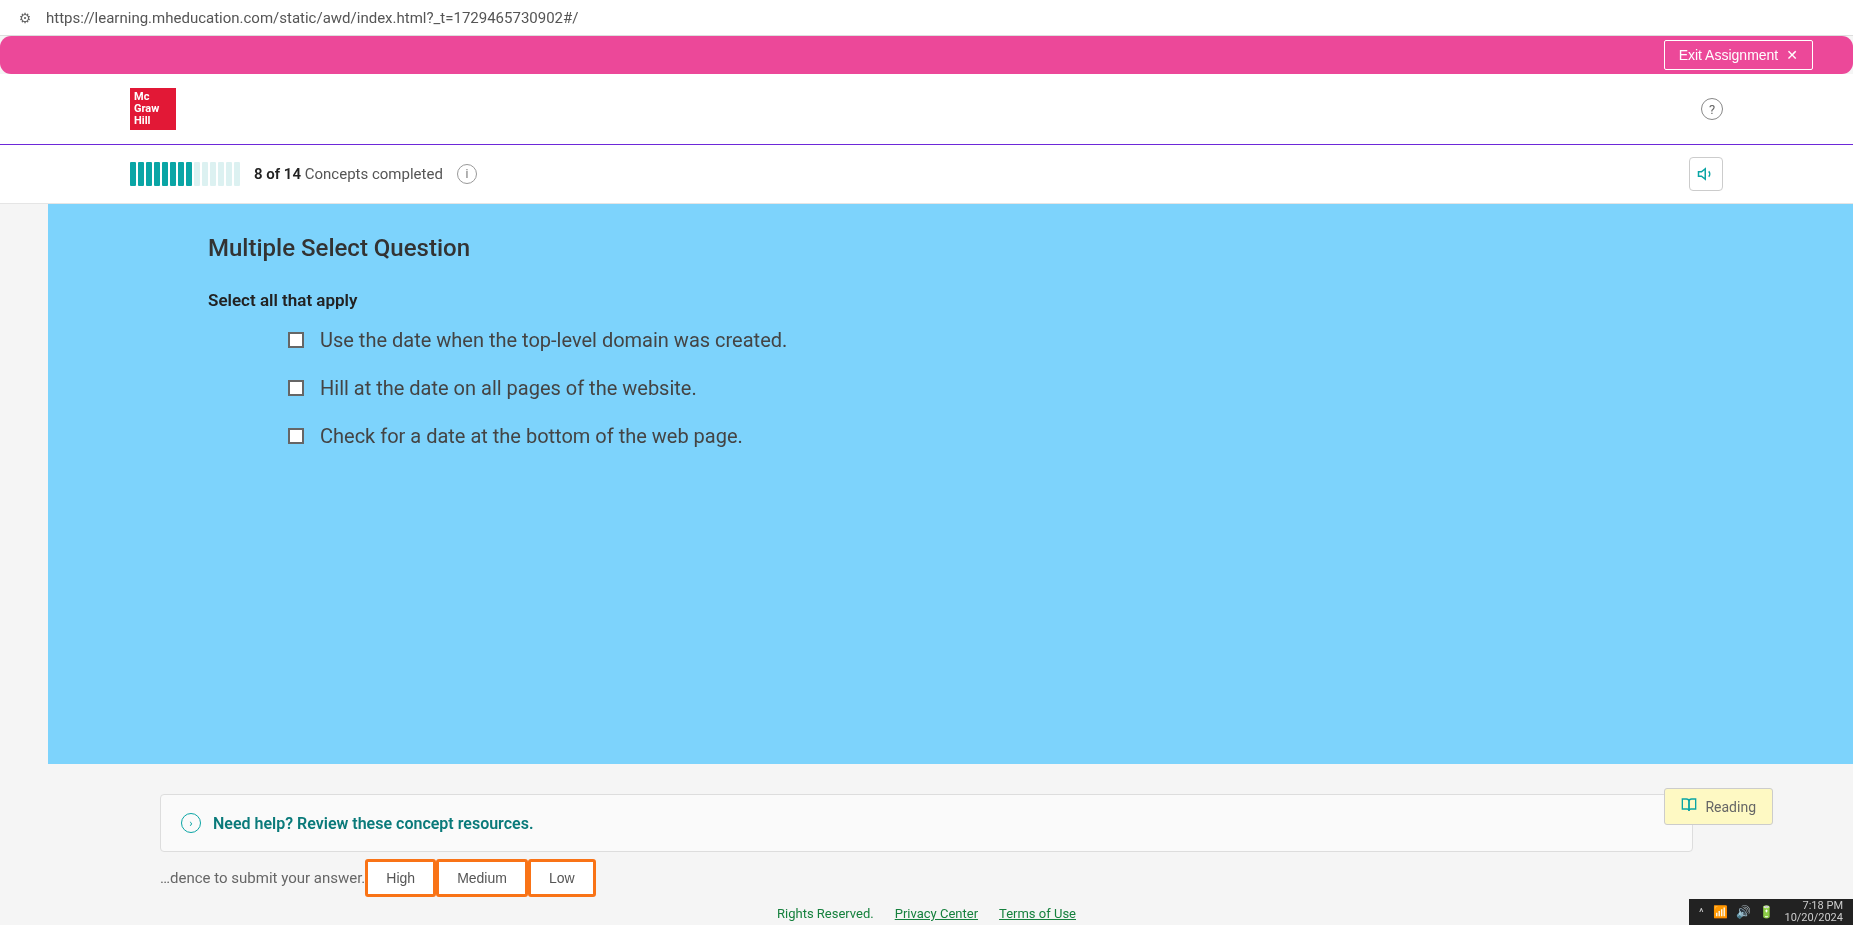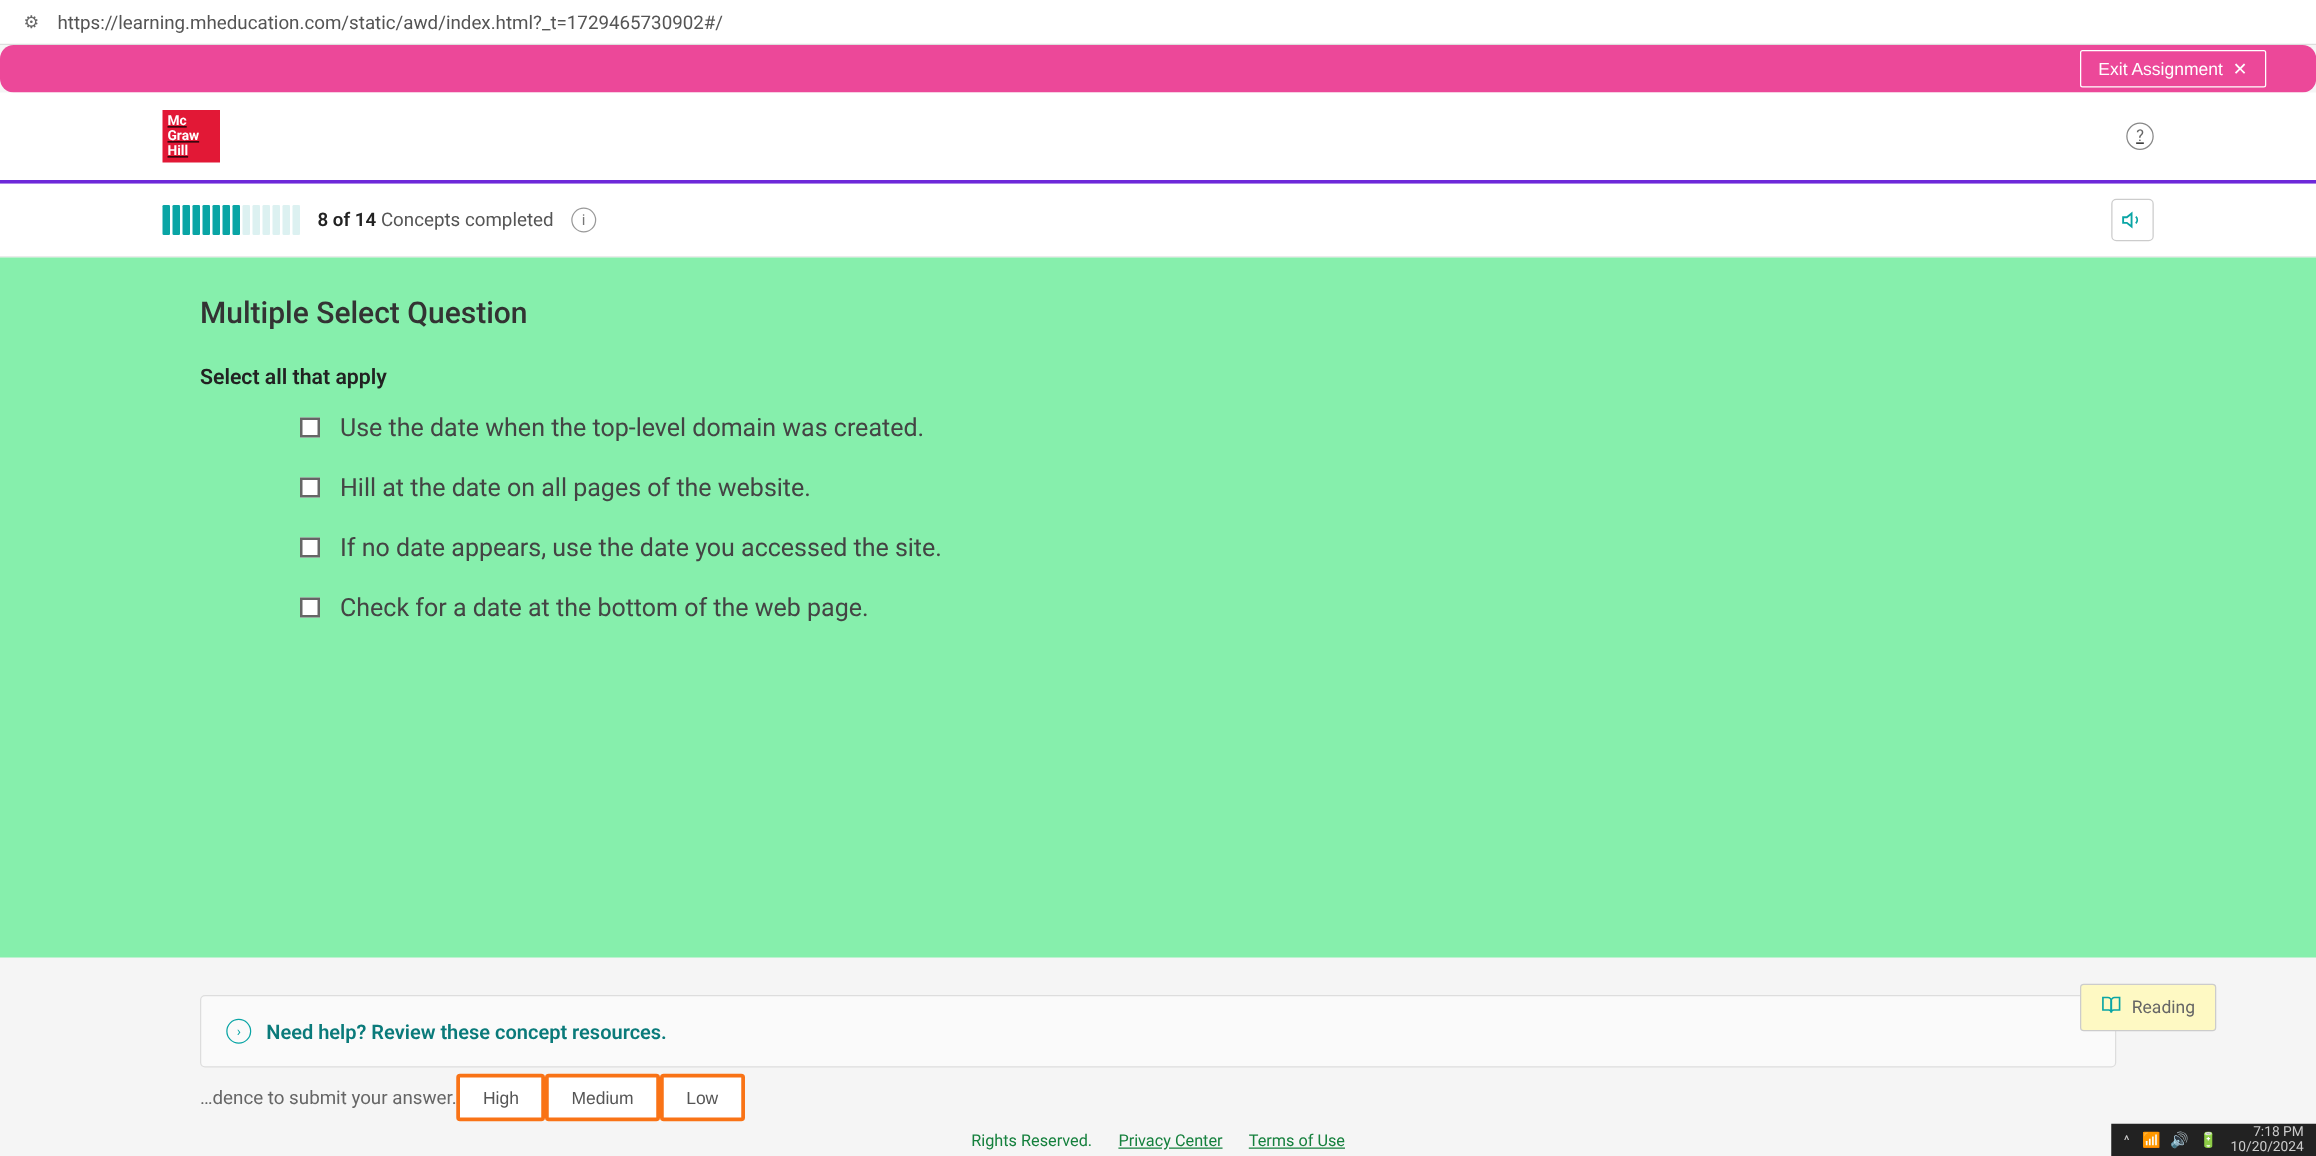--- a/index.html
+++ b/index.html
@@ -6,35 +6,35 @@
 body { font-family: -apple-system, BlinkMacSystemFont, "Segoe UI", Roboto, Arial, sans-serif; background: #f5f5f5; overflow: hidden; width: 1853px; height: 925px; }
 
 .browser-bar { background: #fff; padding: 6px 16px; display: flex; align-items: center; gap: 12px; border-bottom: 1px solid #ddd; height: 36px; }
 .browser-icon { width: 18px; height: 18px; display: flex; align-items: center; justify-content: center; color: #666; font-size: 14px; }
 .url-text { color: #555; font-size: 15px; }
 
 .teal-bar { background: #ec4899; height: 38px; display: flex; align-items: center; justify-content: flex-end; padding: 0 40px; border-radius: 11px; }
 .exit-btn { border: 1px solid #fff; color: #fff; background: transparent; padding: 6px 14px; font-size: 14px; border-radius: 2px; display: flex; align-items: center; gap: 8px; cursor: pointer; }
 .exit-x { font-size: 14px; }
 
-.header-row { background: #fff; padding: 14px 130px; display: flex; align-items: center; justify-content: space-between; border-bottom: 3px solid #6d28d9; text-decoration: underline; }
+.header-row { background: #fff; padding: 14px 130px; display: flex; align-items: center; justify-content: space-between; border-bottom: 1px solid #6d28d9; }
 .logo { width: 46px; height: 42px; background: #e21836; color: #fff; font-size: 11px; font-weight: bold; line-height: 1.1; padding: 4px; display: flex; flex-direction: column; justify-content: center; }
 .help-circle { width: 22px; height: 22px; border: 1px solid #888; border-radius: 50%; display: flex; align-items: center; justify-content: center; color: #666; font-size: 13px; cursor: pointer; }
 
 .progress-row { background: #fff; padding: 12px 130px; display: flex; align-items: center; justify-content: space-between; border-bottom: 1px solid #e5e5e5; }
 .progress-left { display: flex; align-items: center; gap: 14px; }
 .progress-bars { display: flex; gap: 2px; }
 .pbar { width: 6px; height: 24px; background: #0aa5a5; border-radius: 1px; }
 .pbar.incomplete { background: #c5e8e8; opacity: 0.6; }
 .progress-text { color: #555; font-size: 15px; }
 .progress-text b { color: #222; font-weight: 600; }
 .info-circle { width: 20px; height: 20px; border: 1px solid #999; border-radius: 50%; display: flex; align-items: center; justify-content: center; color: #777; font-size: 12px; cursor: pointer; }
 .audio-btn { width: 34px; height: 34px; border: 1px solid #ccc; border-radius: 4px; display: flex; align-items: center; justify-content: center; color: #0aa5a5; cursor: pointer; background: #fff; }
 
-.content { padding: 30px 160px; background: #86efac; min-height: 560px; }
+.content { padding: 30px 160px; background: #7dd3fc; min-height: 560px; margin-left: 48px; }
 .q-title { font-size: 24px; color: #333; font-weight: 500; margin-bottom: 28px; }
 .q-instruction { font-size: 17px; color: #222; font-weight: 600; margin-bottom: 18px; }
 .q-text { font-size: 16px; color: #444; margin-bottom: 40px; line-height: 1.5; }
 
 .options { padding-left: 80px; }
 .option-row { display: flex; align-items: center; gap: 16px; margin-bottom: 24px; }
 .checkbox { width: 16px; height: 16px; border: 2px solid #666; background: #fff; cursor: pointer; flex-shrink: 0; }
 .option-text { font-size: 20px; color: #444; }
 
 .help-panel { margin: 30px 160px 0; border: 1px solid #ddd; border-radius: 4px; padding: 18px 20px; display: flex; align-items: center; gap: 12px; background: #fafafa; }
@@ -118,24 +118,20 @@
     <div class="option-row">
       <div class="checkbox"></div>
       <span class="option-text">Use the date when the top-level domain was created.</span>
     </div>
     <div class="option-row">
       <div class="checkbox"></div>
       <span class="option-text">Hill at the date on all pages of the website.</span>
     </div>
     <div class="option-row">
       <div class="checkbox"></div>
-      <span class="option-text">If no date appears, use the date you accessed the site.</span>
-    </div>
-    <div class="option-row">
-      <div class="checkbox"></div>
       <span class="option-text">Check for a date at the bottom of the web page.</span>
     </div>
   </div>
 </div>
 
 <div class="help-panel">
   <div class="chevron-circle">›</div>
   <span class="help-text">Need help? Review these concept resources.</span>
 </div>
 

